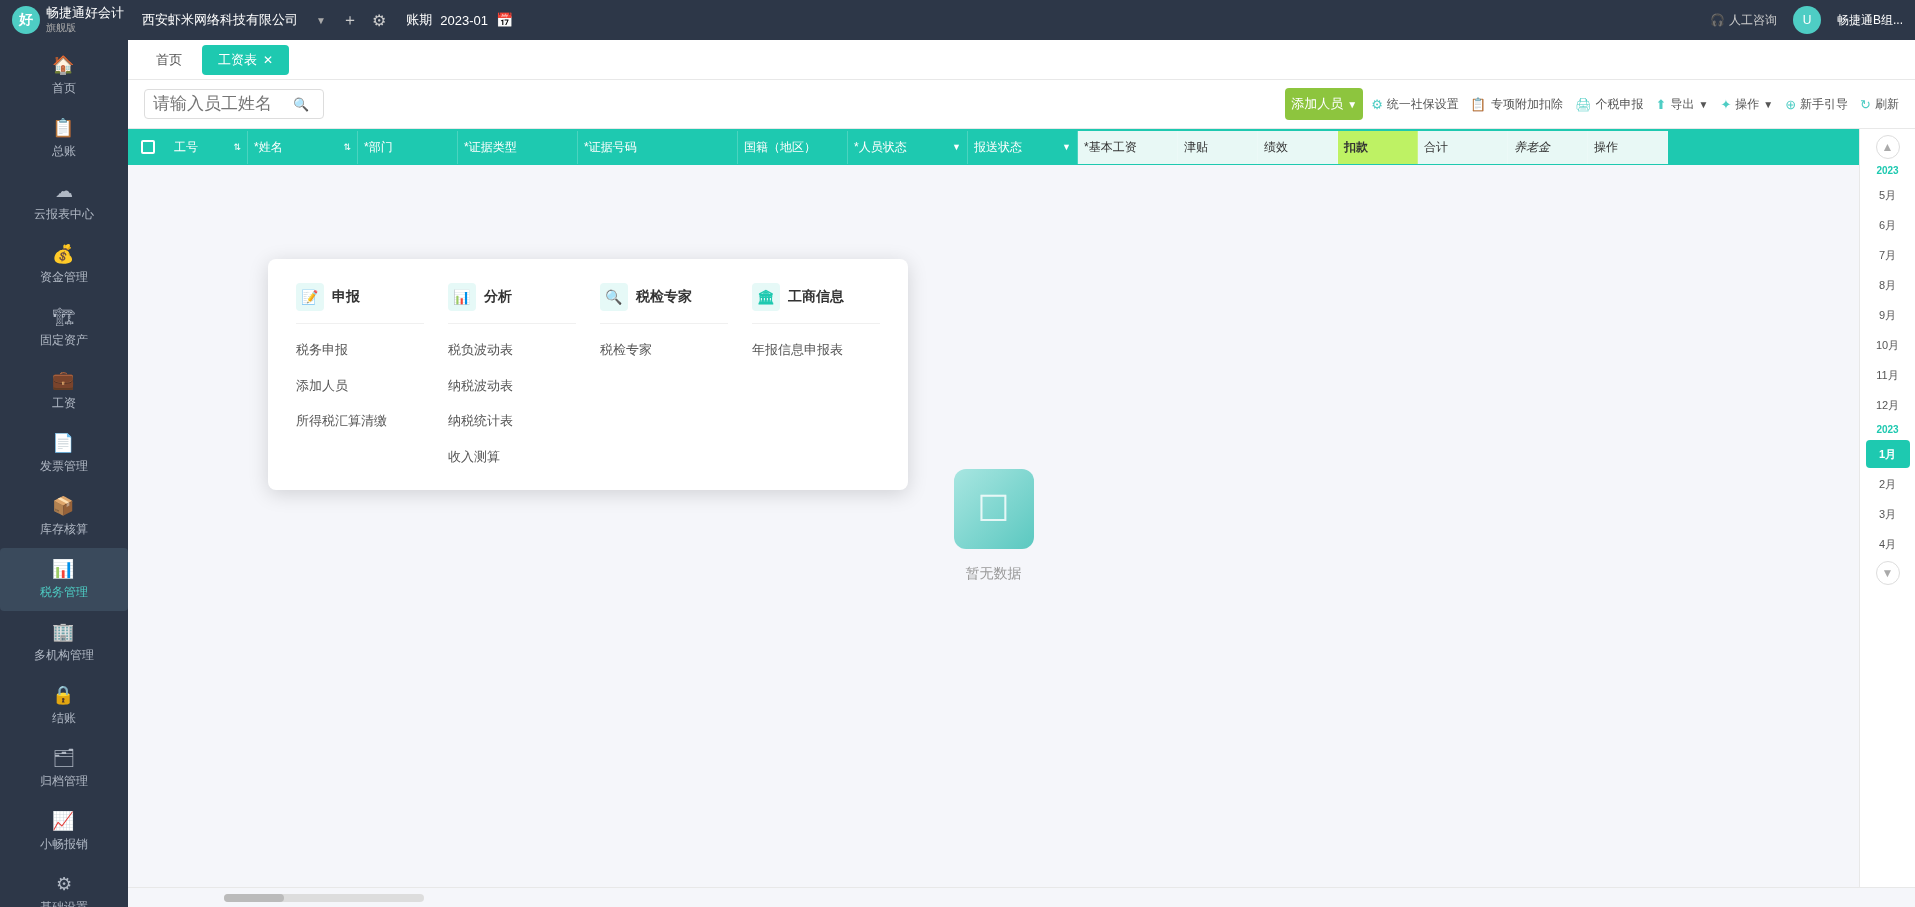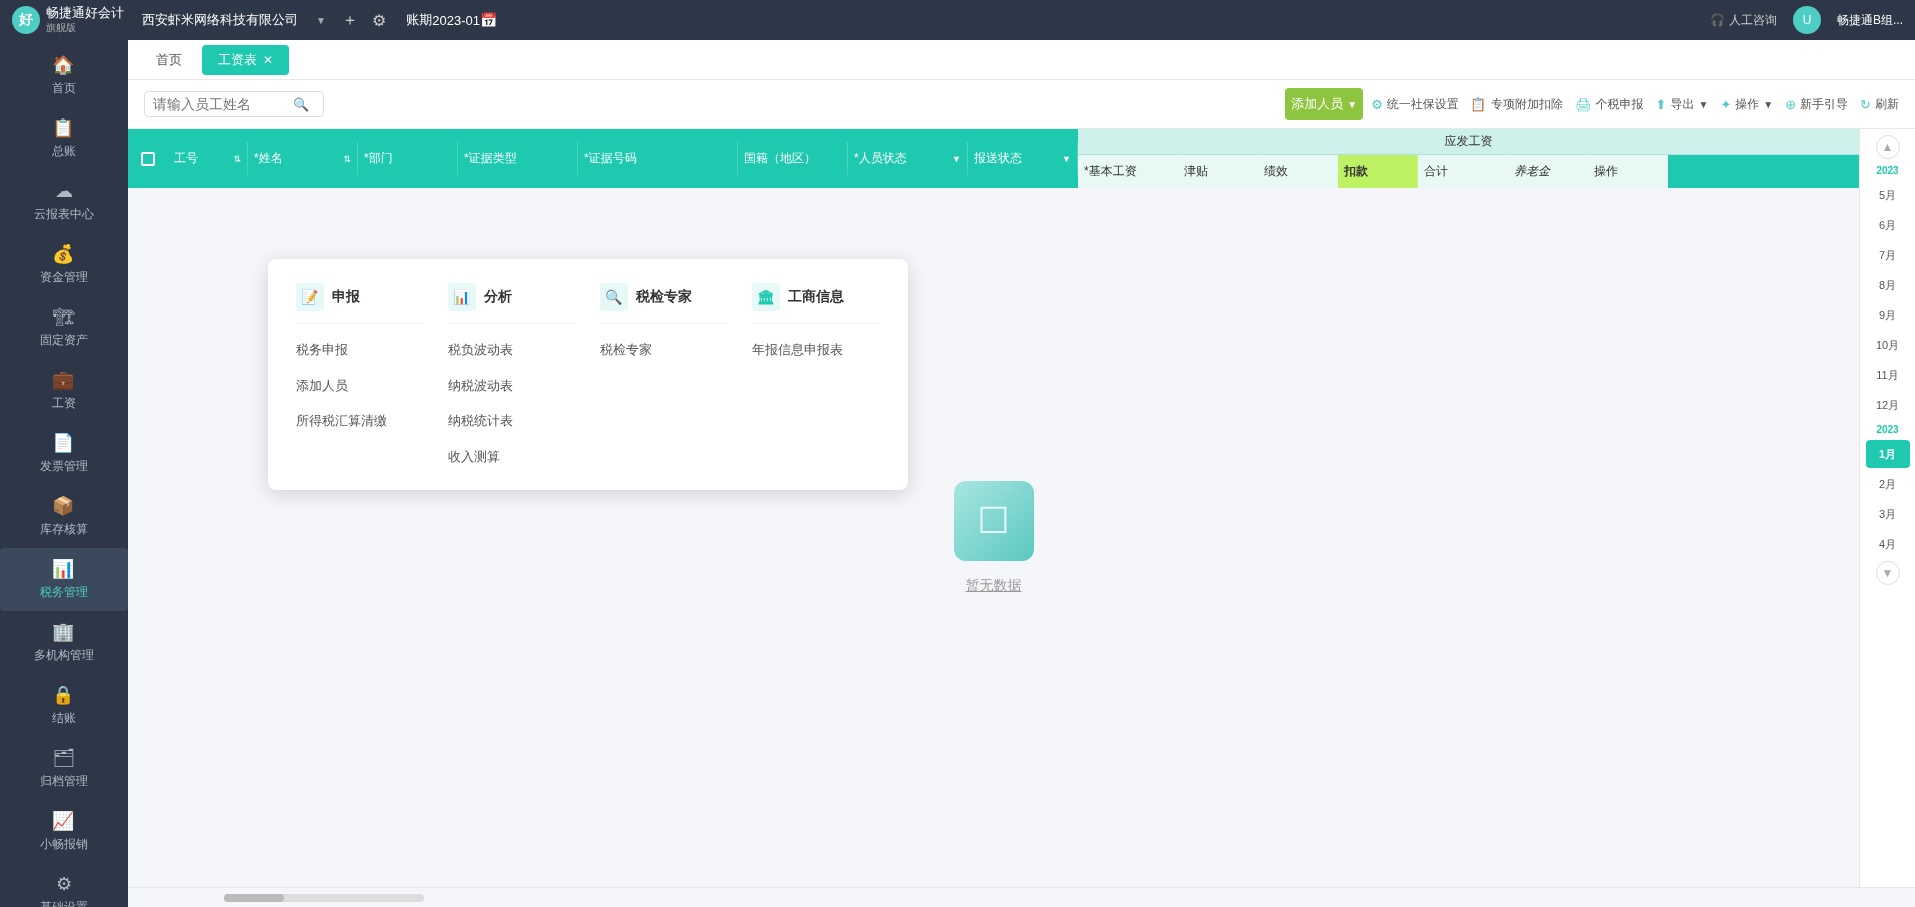--- a/index.html
+++ b/index.html
@@ -32,21 +32,21 @@
     .logo-text { font-size: 13px; line-height: 1.2; }
     .logo-sub { font-size: 10px; color: #aaa; }
     .top-bar-company {
       display: flex; align-items: center; gap: 18px;
       color: #fff; font-size: 13px; cursor: pointer;
       margin-left: 10px;
     }
     .top-bar-company .arrow { font-size: 10px; color: #aaa; }
     .top-bar-actions { display: flex; align-items: center; gap: 14px; margin-left: 16px; }
     .top-bar-actions span { cursor: pointer; color: #ccc; font-size: 16px; }
-    .top-bar-period { display: flex; align-items: center; gap: 0; color: #fff; font-size: 13px; margin-left: 20px; }
+    .top-bar-period { display: flex; align-items: center; gap: 8px; color: #fff; font-size: 13px; margin-left: 20px; }
     .top-bar-period .period-icon { color: #4ecdc4; font-size: 14px; }
     .top-bar-right { margin-left: auto; display: flex; align-items: center; gap: 16px; }
     .top-bar-right .help-btn { display: flex; align-items: center; gap: 4px; color: #ccc; font-size: 12px; cursor: pointer; }
     .top-bar-right .user-avatar { width: 28px; height: 28px; border-radius: 50%; background: #4ecdc4; display: flex; align-items: center; justify-content: center; color: white; font-size: 12px; }
     .top-bar-right .user-name { color: #fff; font-size: 12px; cursor: pointer; }
 
     
     .main-layout { display: flex; height: calc(100% - 40px); }
 
     
@@ -116,21 +116,21 @@
       gap: 8px;
       border-bottom: 1px solid #e8e8e8;
     }
     .search-input-wrap {
       display: flex; align-items: center;
       border: 1px solid #ddd; border-radius: 4px;
       padding: 4px 8px; background: #fff;
       width: 180px;
     }
     .search-input-wrap input {
-      border: none; outline: none; font-size: 14px; color: #a16207; width: 140px; background: transparent;
+      border: none; outline: none; font-size: 17px; color: #a16207; width: 140px; background: transparent;
     }
     .search-icon { color: #bbb; font-size: 13px; }
     .btn-add-person {
       background: #8dc53e;
       color: white; border: none; border-radius: 4px;
       padding: 7px 6px; font-size: 13px; cursor: pointer;
       display: flex; align-items: center; gap: 4px;
       margin-left: auto;
     }
     .btn-add-person .dropdown-arrow { font-size: 10px; }
@@ -213,21 +213,21 @@
       border-radius: 12px;
       display: flex; align-items: center; justify-content: center;
       margin-bottom: 16px;
       position: relative;
     }
     .empty-icon::after {
       content: "☐";
       font-size: 36px;
       color: rgba(255,255,255,0.8);
     }
-    .empty-text { color: #999; font-size: 14px; text-decoration: underline; }
+    .empty-text { color: #999; font-size: 14px; }
 
     
     .right-panel {
       width: 56px;
       background: #fff;
       border-left: 1px solid #e8e8e8;
       display: flex;
       flex-direction: column;
       align-items: center;
       padding: 4px 0;
@@ -488,23 +488,20 @@
             <div class="th-cell col-status">
               <span>*人员状态</span>
               <span class="th-filter">▼</span>
             </div>
             <div class="th-cell col-report-status">
               <span>报送状态</span>
               <span class="th-filter">▼</span>
             </div>
 
             <div style="display:flex; flex-direction:column; flex:1;">
-              <div style="background:#cdf0ea; color:#333; font-size:12px; text-align:center; padding:4px; border-bottom:1px solid #b0e0d8;">
-                <span>应发工资</span>
-              </div>
               <div style="display:flex; flex:1;">
                 <div class="th-cell col-base-salary" style="background:#e8f8f5; color:#333;">
                   <span>*基本工资</span>
                 </div>
                 <div class="th-cell col-subsidy" style="background:#e8f8f5; color:#333;">
                   <span>津贴</span>
                 </div>
                 <div class="th-cell col-perf" style="background:#e8f8f5; color:#333;">
                   <span>绩效</span>
                 </div>

